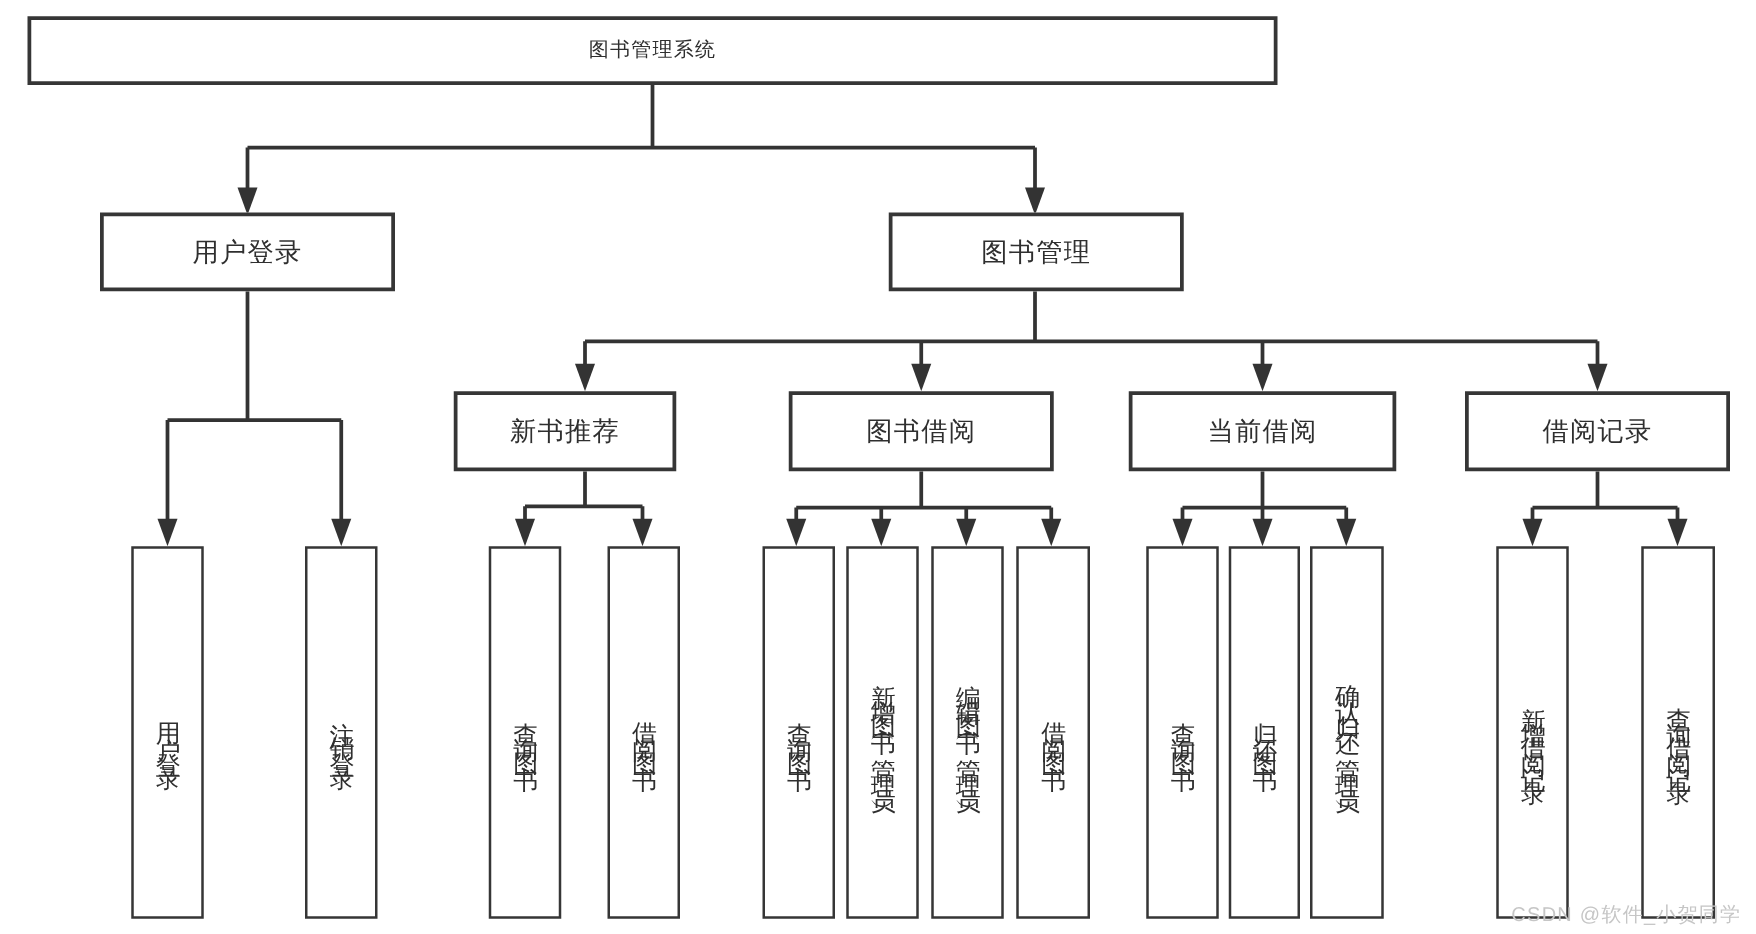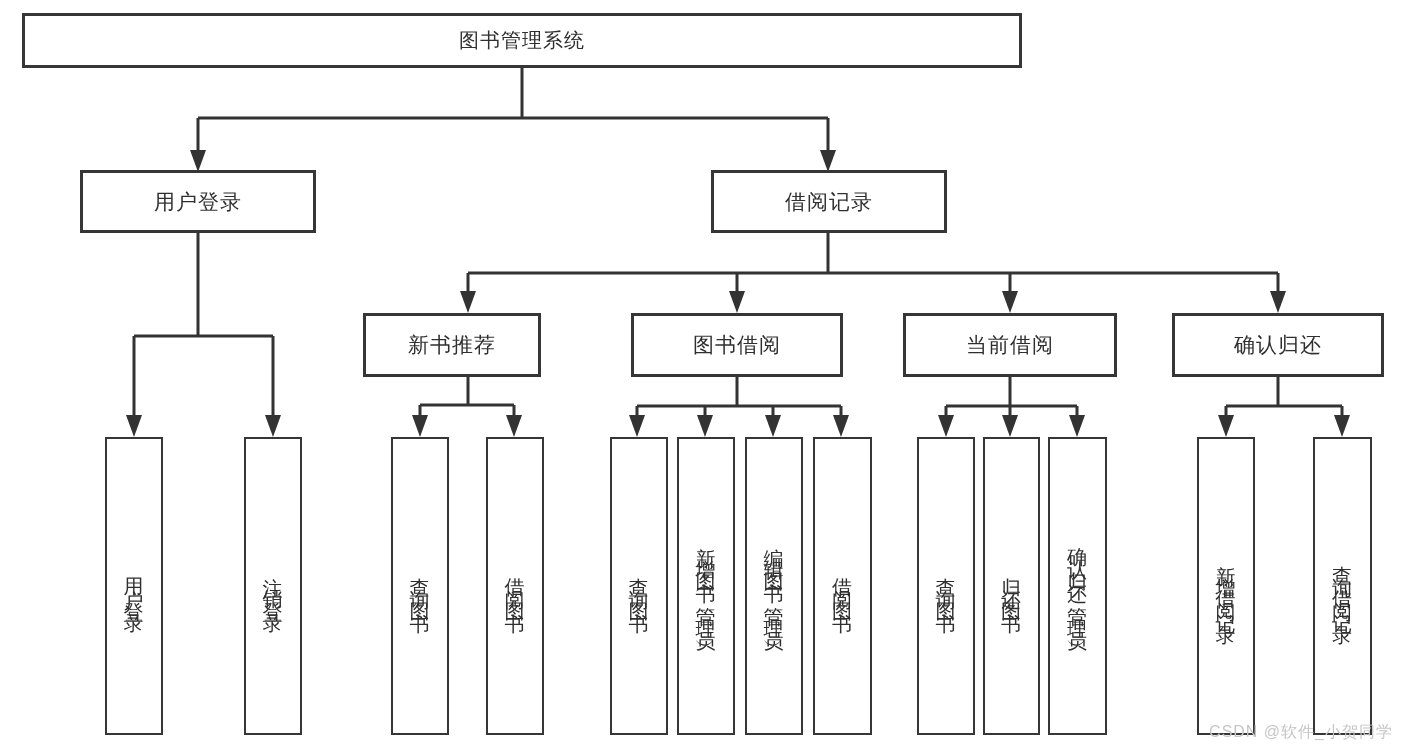--- a/index.html
+++ b/index.html
@@ -25,21 +25,21 @@
     position: absolute;
     background: #ffffff;
     border: 3px solid #363636;
     display: flex;
     align-items: center;
     justify-content: center;
     z-index: 2;
     color: #2f2f2f;
   }
   .hbox { font-size: 21px; letter-spacing: 1px; }
-  .hbox.root { font-size: 20px; }
+  .hbox.root { font-size: 16px; }
   .vbox { border-width: 2.5px; }
   .vtext {
     writing-mode: vertical-rl;
     font-size: 20px;
     letter-spacing: 12px;
     line-height: 1;
   }
   .watermark {
     position: absolute;
     right: 12px;
@@ -104,34 +104,34 @@
   </svg>
 
   <div class="node hbox root" style="left:22px; top:13px; width:1000px; height:55px;">
     <span>图书管理系统</span>
   </div>
 
   <div class="node hbox" style="left:80px; top:170px; width:236px; height:63px;">
     <span>用户登录</span>
   </div>
   <div class="node hbox" style="left:711px; top:170px; width:236px; height:63px;">
-    <span>借阅记录</span>
+    <span>图书管理</span>
   </div>
 
   <div class="node hbox" style="left:363px; top:313px; width:178px; height:64px;">
     <span>新书推荐</span>
   </div>
   <div class="node hbox" style="left:631px; top:313px; width:212px; height:64px;">
     <span>图书借阅</span>
   </div>
   <div class="node hbox" style="left:903px; top:313px; width:214px; height:64px;">
     <span>当前借阅</span>
   </div>
   <div class="node hbox" style="left:1172px; top:313px; width:212px; height:64px;">
-    <span>确认归还</span>
+    <span>借阅记录</span>
   </div>
 
   <div class="node vbox" style="left:105px; top:437px; width:58px; height:298px;">
     <span class="vtext">用户登录</span>
   </div>
   <div class="node vbox" style="left:244px; top:437px; width:58px; height:298px;">
     <span class="vtext">注销登录</span>
   </div>
 
   <div class="node vbox" style="left:391px; top:437px; width:58px; height:298px;">

